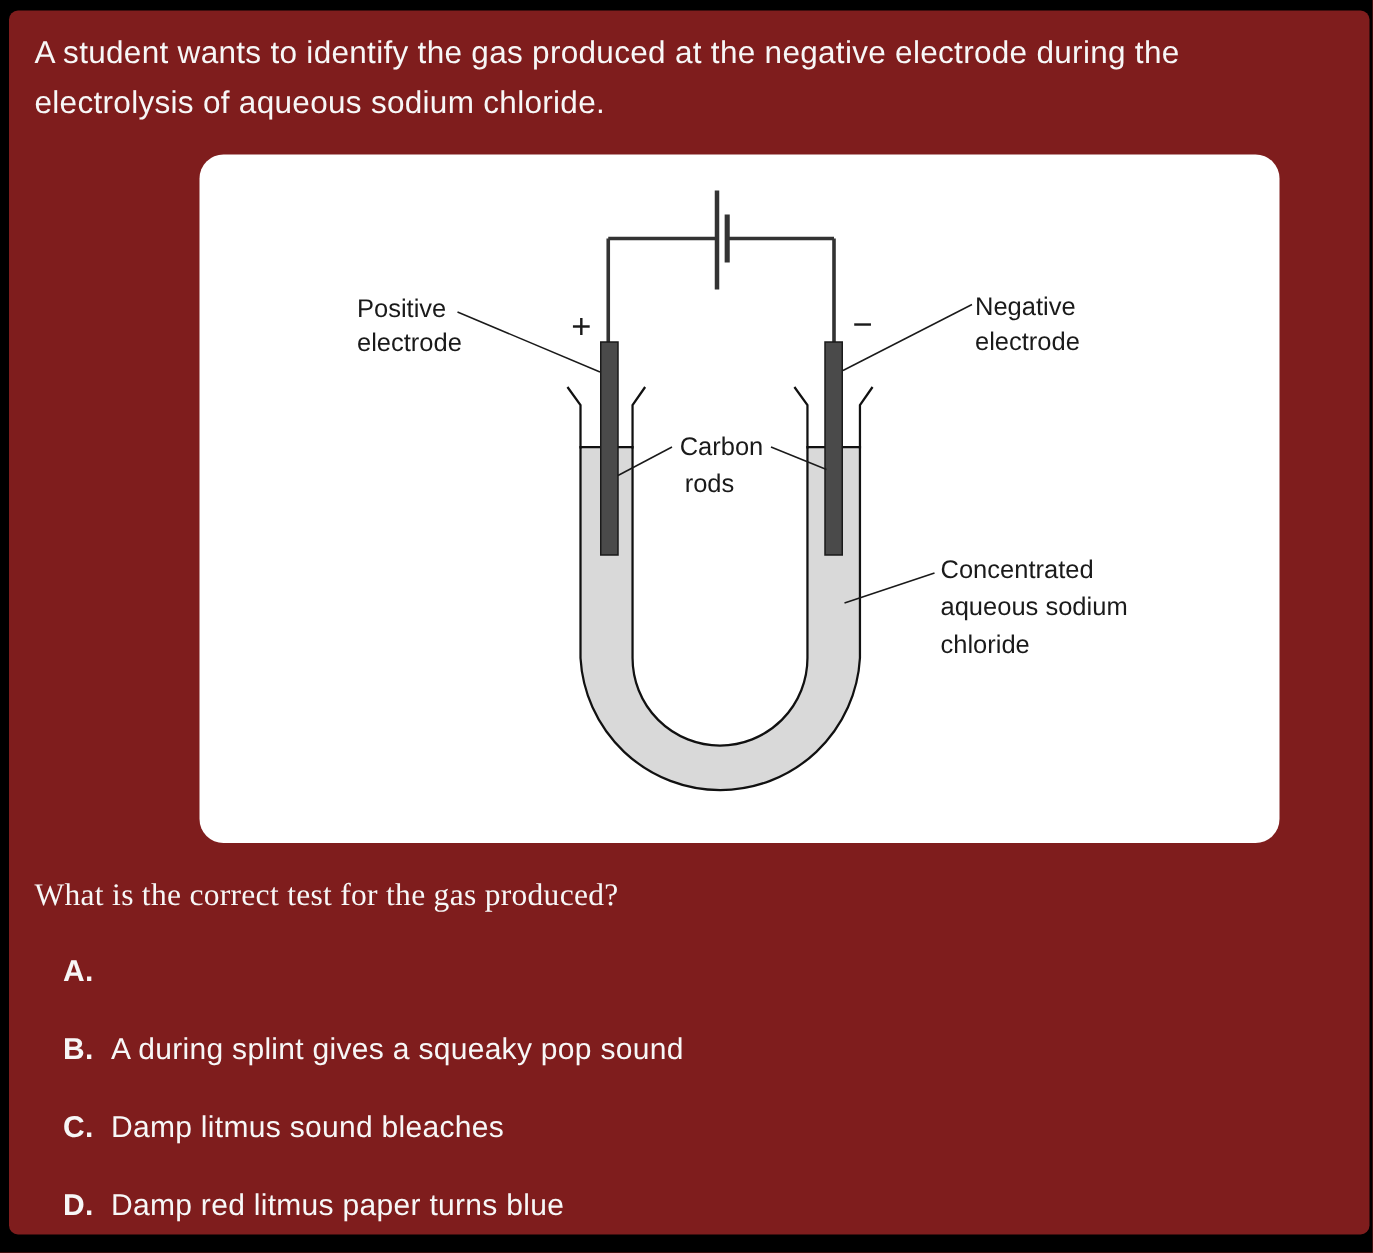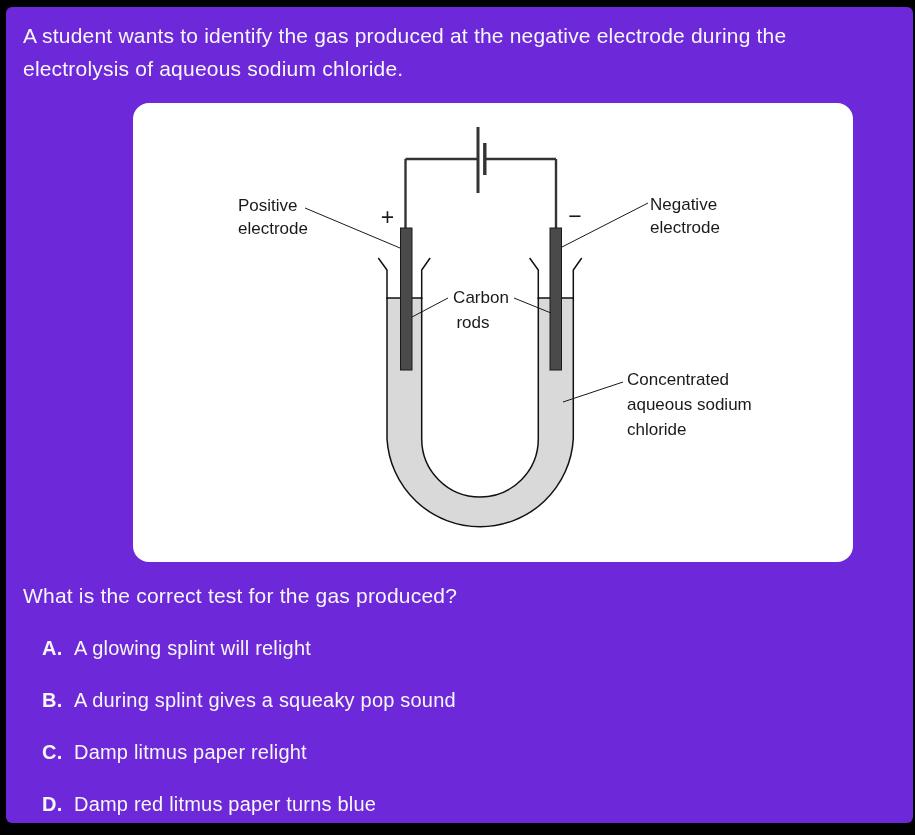--- a/index.html
+++ b/index.html
@@ -3,34 +3,34 @@
 <meta charset="utf-8">
 <style>
   html,body{margin:0;padding:0;}
   body{
     width:915px;height:835px;position:relative;overflow:hidden;
     background:#000000;
     font-family:"Liberation Sans", sans-serif;
   }
   .content{
     position:absolute;left:6px;top:7px;right:2px;bottom:12px;
-    background:#6d28d9;border-radius:6px;
+    background:#7f1d1d;border-radius:6px;
   }
   .intro{
     position:absolute;left:17px;top:12px;width:845px;margin:0;
     color:#f7f7f7;font-size:21px;line-height:33px;letter-spacing:0.2px;
   }
   .panel{
     position:absolute;left:127px;top:96px;width:720px;height:459px;
     background:#ffffff;border-radius:16px;
   }
   .panel svg{display:block;width:720px;height:459px;}
   .prompt{
     position:absolute;left:17px;top:577px;margin:0;
-    color:#f7f7f7;font-size:21px;line-height:24px;letter-spacing:0.2px;
+    color:#f7f7f7;font-size:21px;line-height:24px;letter-spacing:0.2px;font-family:Liberation Serif, serif;
   }
   .option{
     position:absolute;left:36px;display:flex;align-items:flex-start;
     color:#f7f7f7;font-size:20px;line-height:24px;letter-spacing:0.2px;
     cursor:pointer;
   }
   .option .letter{font-weight:bold;width:32px;flex:0 0 32px;}
   .opt-a{top:629px}.opt-b{top:681px}.opt-c{top:733px}.opt-d{top:785px}
   svg text{font-family:"Liberation Sans", sans-serif;fill:#1a1a1a;}
   .dlabel{font-size:17px;}
@@ -99,28 +99,27 @@
         <text class="dlabel" x="494" y="307">aqueous sodium</text>
         <text class="dlabel" x="494" y="332">chloride</text>
       </g>
     </svg>
   </div>
 
   <p class="prompt">What is the correct test for the gas produced?</p>
 
   <div class="option opt-a">
     <span class="letter">A.</span>
-    <span class="text">A glowing splint will relight</span>
   </div>
   <div class="option opt-b">
     <span class="letter">B.</span>
     <span class="text">A during splint gives a squeaky pop sound</span>
   </div>
   <div class="option opt-c">
     <span class="letter">C.</span>
-    <span class="text">Damp litmus paper relight</span>
+    <span class="text">Damp litmus sound bleaches</span>
   </div>
   <div class="option opt-d">
     <span class="letter">D.</span>
     <span class="text">Damp red litmus paper turns blue</span>
   </div>
 
 </div>
 
 </body></html>

